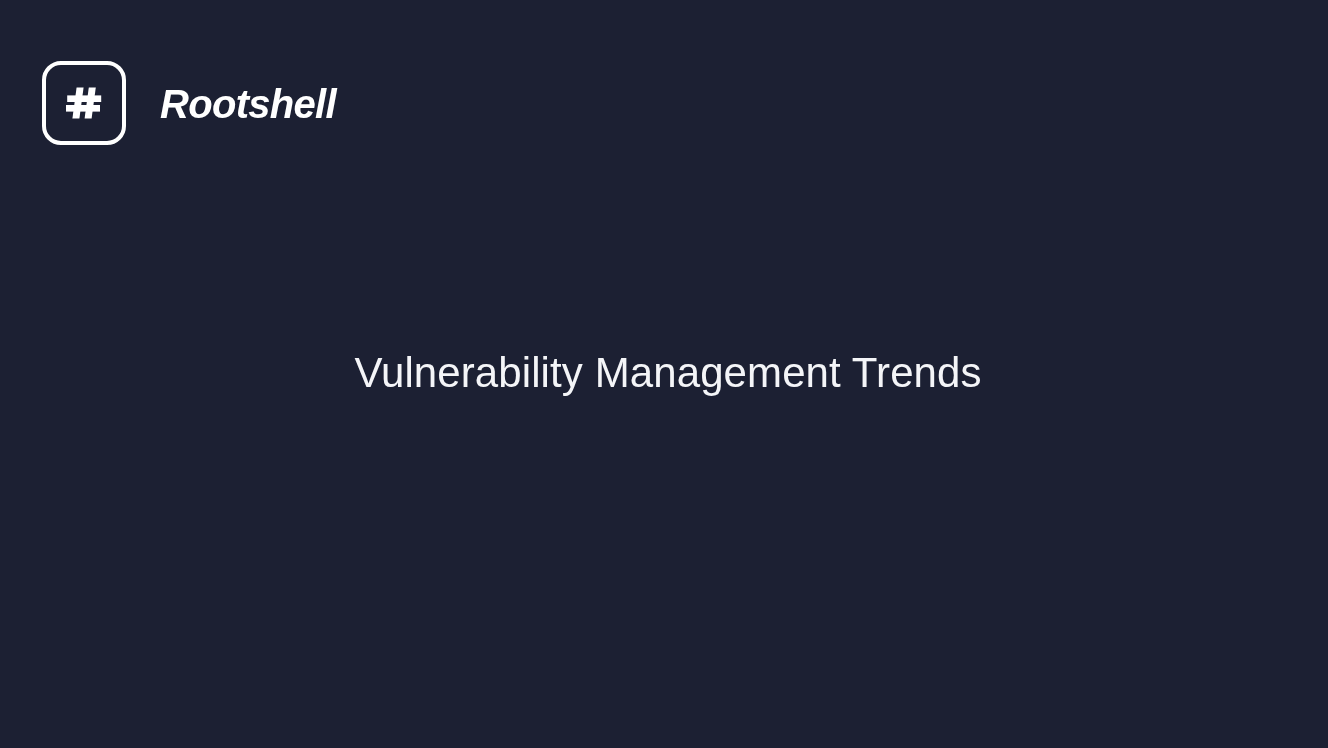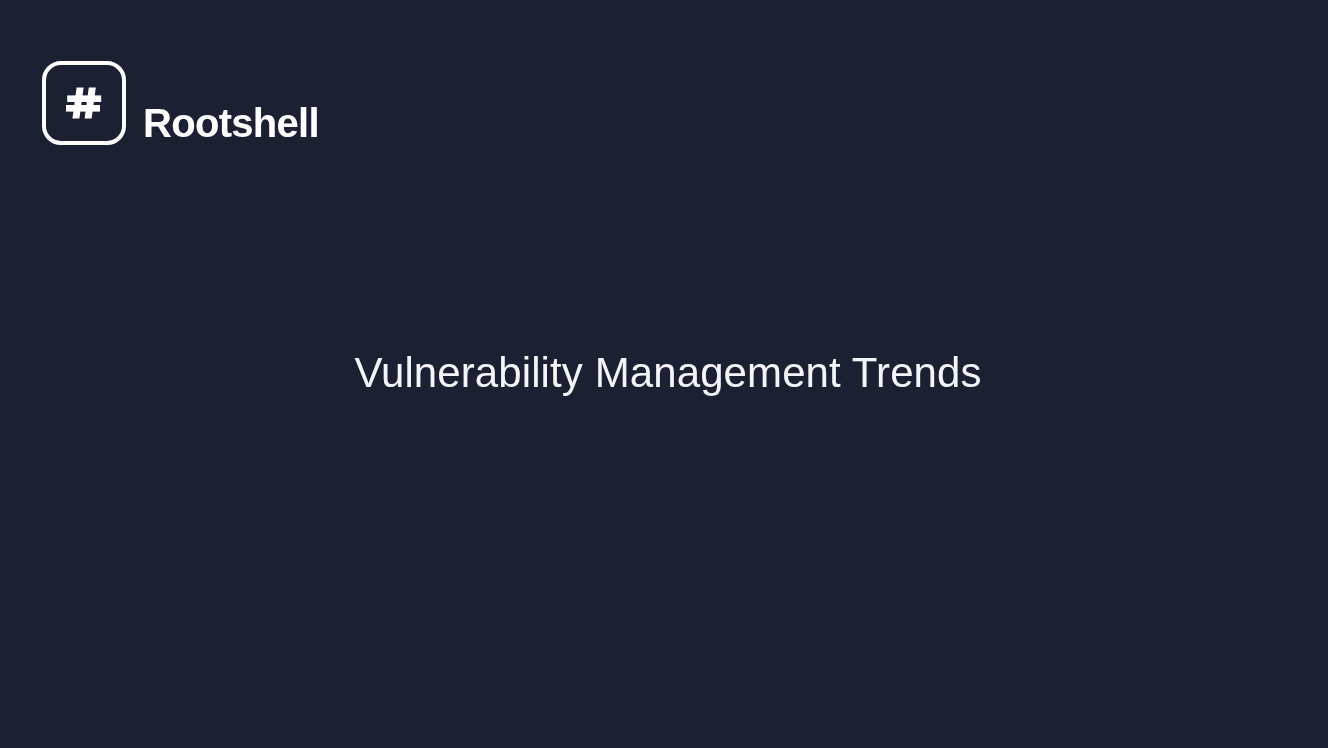--- a/index.html
+++ b/index.html
@@ -21,22 +21,23 @@
     background: #1C2033;
     overflow: hidden;
   }
 
   
   #logo-lockup {
     position: absolute;
     left: 42px;
     top: 61px;
     display: flex;
-    align-items: flex-end;
-    gap: 17px;
+    align-items: center;
+    gap: 34px;
+    font-style: italic;
   }
 
   #logo-mark {
     width: 84px;
     height: 84px;
     box-sizing: border-box;
     border: 4.5px solid #FFFFFF;
     border-radius: 19px;
     display: flex;
     align-items: center;

